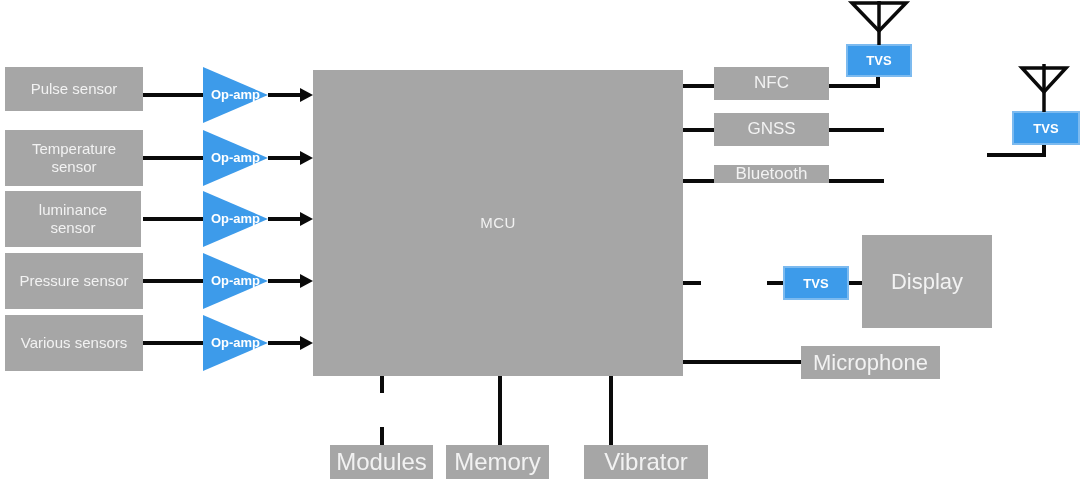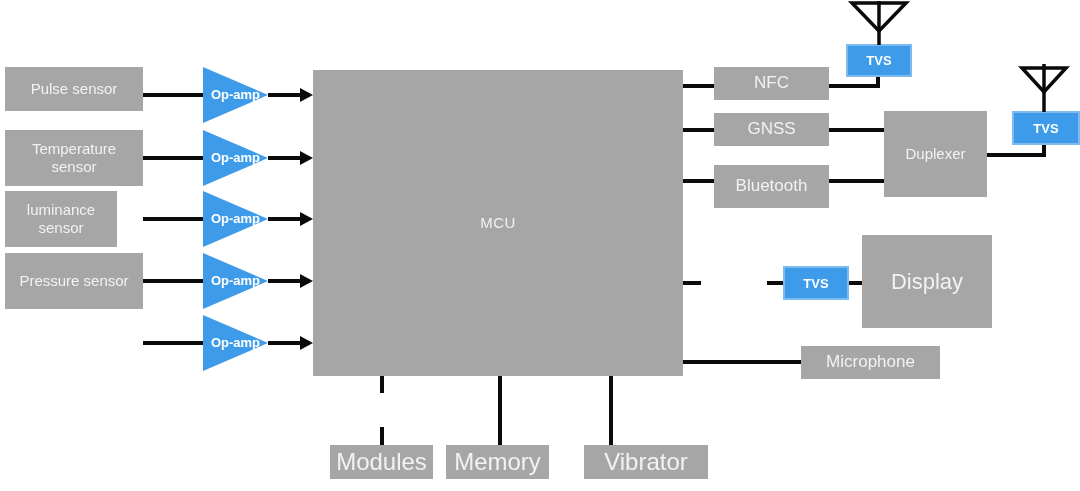--- a/index.html
+++ b/index.html
@@ -35,33 +35,34 @@
   }
   .arrowhead{
     position:absolute;width:0;height:0;
     border-top:7px solid transparent;border-bottom:7px solid transparent;
     border-left:13px solid var(--line-black);
   }
   .mcu{font-size:15px;letter-spacing:0.5px;}
   .radio{font-size:17px;}
   .duplexer{font-size:15px;}
   .display{font-size:22px;}
-  .microphone{font-size:17px;}
+  .microphone{font-size:22px;}
   .bottombox{font-size:24px;}
   svg.antenna{position:absolute;}
 </style>
 </head>
 <body>
 
 <div class="canvas">
 
   <div class="box" style="left:5px;top:67px;width:138px;height:44px;">Pulse sensor</div>
   <div class="box narrow" style="left:5px;top:130px;width:138px;height:56px;">Temperature sensor</div>
-  <div class="box narrow" style="left:5px;top:191px;width:112px;height:56px;">luminance sensor</div>
+  <div class="box narrow" style="left:5px;top:191px;width:136px;height:56px;">luminance sensor</div>
   <div class="box" style="left:5px;top:253px;width:138px;height:56px;">Pressure sensor</div>
+  <div class="box" style="left:5px;top:315px;width:138px;height:56px;">Various sensors</div>
 
   <div class="hline" style="left:143px;top:93px;width:60px;"></div>
   <div class="hline" style="left:143px;top:156px;width:60px;"></div>
   <div class="hline" style="left:143px;top:217px;width:60px;"></div>
   <div class="hline" style="left:143px;top:279px;width:60px;"></div>
   <div class="hline" style="left:143px;top:341px;width:60px;"></div>
 
   <div class="tri" style="left:203px;top:67px;"></div>
   <div class="tri" style="left:203px;top:130px;"></div>
   <div class="tri" style="left:203px;top:191px;"></div>
@@ -86,34 +87,33 @@
   <div class="arrowhead" style="left:300px;top:336px;"></div>
 
   <div class="box mcu" style="left:313px;top:70px;width:370px;height:306px;">MCU</div>
 
   <div class="hline" style="left:683px;top:84px;width:31px;"></div>
   <div class="hline" style="left:683px;top:128px;width:31px;"></div>
   <div class="hline" style="left:683px;top:179px;width:31px;"></div>
 
   <div class="box radio" style="left:714px;top:67px;width:115px;height:33px;">NFC</div>
   <div class="box radio" style="left:714px;top:113px;width:115px;height:33px;">GNSS</div>
-  <div class="box radio" style="left:714px;top:165px;width:115px;height:43px;">Bluetooth</div>
+  <div class="box radio" style="left:714px;top:165px;width:115px;height:18px;">Bluetooth</div>
 
   <div class="hline" style="left:829px;top:84px;width:51px;"></div>
   <div class="vline" style="left:876px;top:77px;height:11px;"></div>
   <div class="bluebox" style="left:846px;top:44px;width:66px;height:33px;">TVS</div>
 
   <svg class="antenna" style="left:845px;top:0;" width="68" height="45" viewBox="0 0 68 45">
     <line x1="34" y1="1" x2="34" y2="45" stroke="#0a0a0a" stroke-width="3.5"></line>
     <polygon points="7,3 61,3 34,31" fill="none" stroke="#0a0a0a" stroke-width="3.5"></polygon>
   </svg>
 
   <div class="hline" style="left:829px;top:128px;width:55px;"></div>
   <div class="hline" style="left:829px;top:179px;width:55px;"></div>
-  <div class="box duplexer" style="left:884px;top:111px;width:103px;height:86px;">Duplexer</div>
 
   <div class="hline" style="left:987px;top:153px;width:59px;"></div>
   <div class="vline" style="left:1042px;top:144px;height:13px;"></div>
   <div class="bluebox" style="left:1012px;top:111px;width:68px;height:34px;">TVS</div>
   <svg class="antenna" style="left:1010px;top:62px;" width="68" height="50" viewBox="0 0 68 50">
     <line x1="34" y1="2" x2="34" y2="50" stroke="#0a0a0a" stroke-width="3.5"></line>
     <polygon points="12,6 56,6 34,30" fill="none" stroke="#0a0a0a" stroke-width="3.5"></polygon>
   </svg>
 
   <div class="hline" style="left:683px;top:281px;width:18px;"></div>

